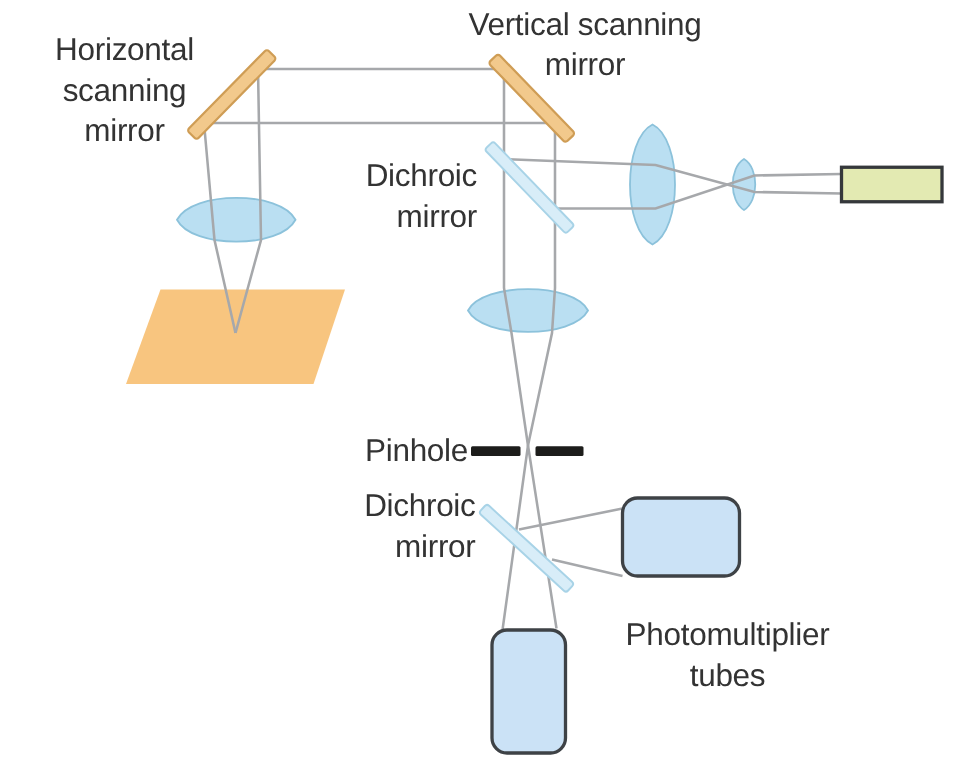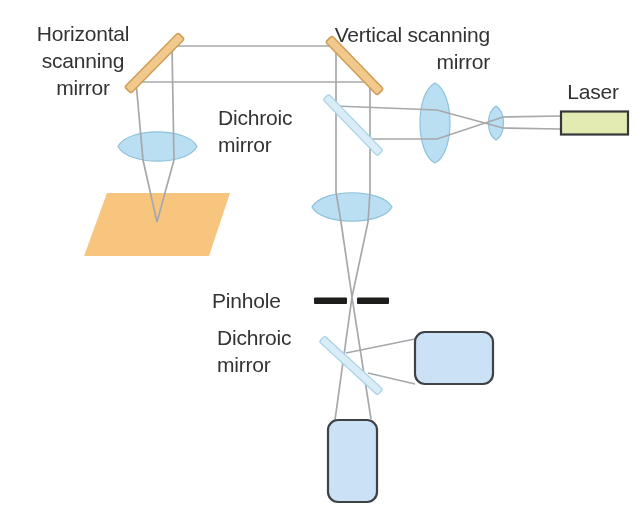--- a/index.html
+++ b/index.html
@@ -6,21 +6,21 @@
   .stage{
     position:relative;width:640px;height:511px;background:#ffffff;
     font-family:"Liberation Sans", sans-serif;overflow:hidden;padding-left:24px;
   }
   .stage svg{position:absolute;left:0;top:0;}
   .lbl{
     position:absolute;font-size:21px;line-height:27px;color:#333333;
     white-space:pre-line;letter-spacing:-0.2px;
   }
   .center{text-align:center;}
-  .right{text-align:left;}
+  .right{text-align:right;}
 </style>
 </head>
 <body>
 
 <div class="stage">
   <svg width="640" height="511" viewBox="0 0 640 511">
 
     <polygon points="107,193 230,193 209,256 84,256" fill="#f8c57f"></polygon>
 
     <g stroke-width="1.2" fill="#badff2" stroke="#8cc2db">
@@ -63,27 +63,28 @@
     <g stroke-width="2.2" fill="#cbe2f6" stroke="#3e4246">
       <rect x="415" y="332" width="78" height="52" rx="10"></rect>
       <rect x="328" y="420" width="49" height="82" rx="10"></rect>
     </g>
   </svg>
 
   <div class="lbl center" style="left:3px;top:20px;width:160px;">Horizontal
 scanning
 mirror</div>
 
-  <div class="lbl center" style="left:290px;top:21px;width:200px;text-align:right;">Vertical scanning
+  <div class="lbl center" style="left:290px;top:3px;width:200px;">Vertical scanning
 mirror</div>
 
 
   <div class="lbl right" style="left:218px;top:104px;width:100px;">Dichroic
 mirror</div>
 
-  <div class="lbl center" style="left:553px;top:78px;width:80px;">Laser</div>
 
   <div class="lbl right" style="left:212px;top:287px;width:100px;">Pinhole</div>
 
   <div class="lbl right" style="left:217px;top:324px;width:100px;">Dichroic
 mirror</div>
 
+  <div class="lbl center" style="left:385px;top:410px;width:200px;">Photomultiplier
+tubes</div>
 </div>
 
 </body></html>

